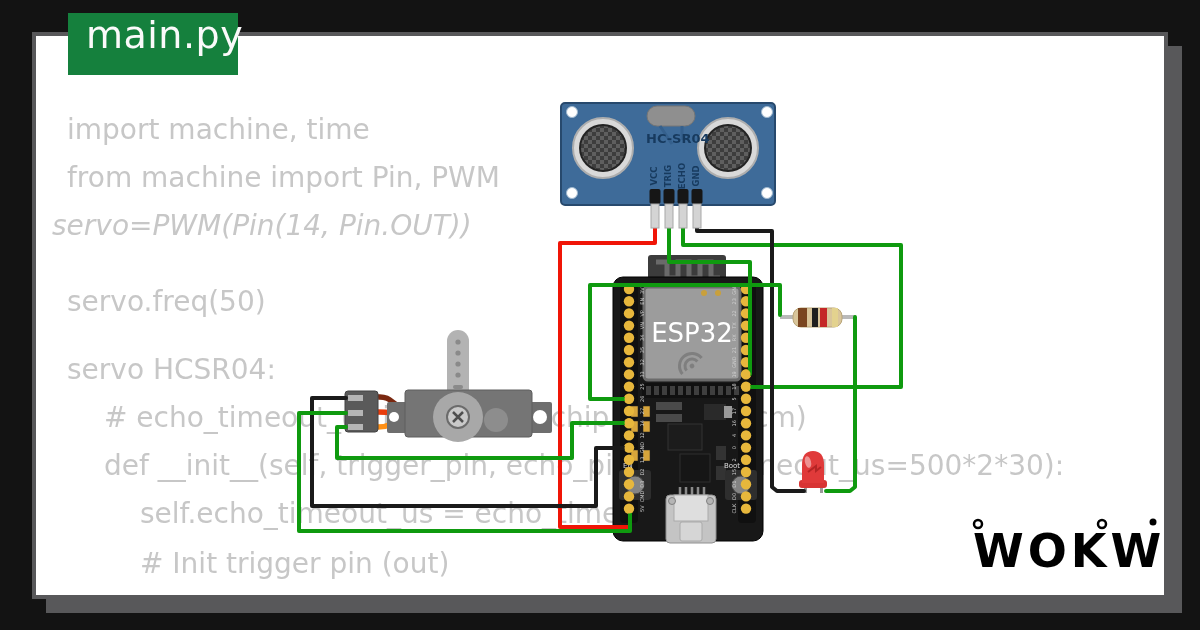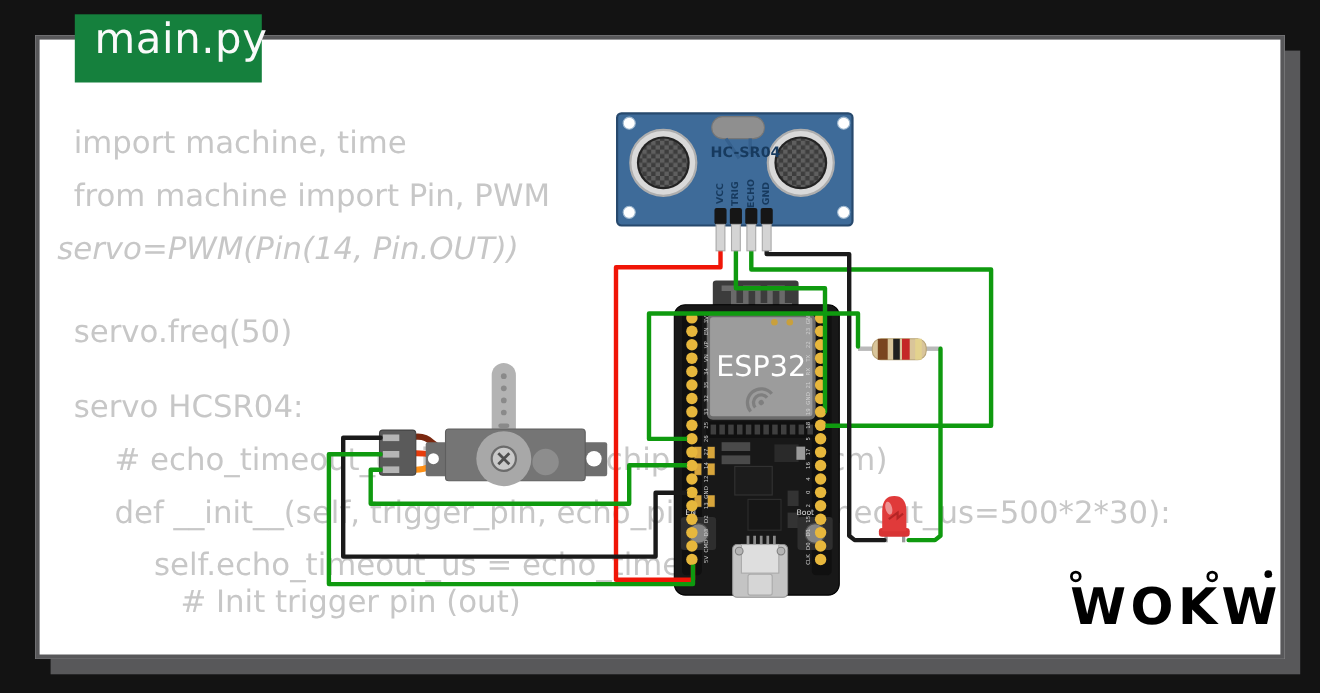--- a/index.html
+++ b/index.html
@@ -32,21 +32,21 @@
   <div class="card">
     <div id="code-layer">
         <div class="code-line" style="left: 31px; top: 122px;">from machine import Pin, PWM</div>
         <div class="code-line" style="left: 31px; top: 74px;">import machine, time</div>
         <div class="code-line" style="left: 16px; top: 170px; font-style: italic;">servo=PWM(Pin(14, Pin.OUT))</div>
         <div class="code-line" style="left: 31px; top: 218px; margin-top: 28px;">servo.freq(50)</div>
         <div class="code-line" style="left: 31px; top: 314px;">servo HCSR04:</div>
         <div class="code-line" style="left: 68px; top: 362px;"># echo_timeout_us is based on chip limit (400cm)</div>
         <div class="code-line" style="left: 68px; top: 410px;">def __init__(self, trigger_pin, echo_pin, echo_timeout_us=500*2*30):</div>
         <div class="code-line" style="left: 104px; top: 458px;">self.echo_timeout_us = echo_timeout_us</div>
-        <div class="code-line" style="left: 104px; top: 491px; margin-left: 24px;"># Init trigger pin (out)</div>
+        <div class="code-line" style="left: 104px; top: 508px;"># Init trigger pin (out)</div>
         <div class="code-line" style="left: 104px; top: 554px;">self.trigger = Pin(trigger_pin, mode=Pin.OUT, pull=None)</div>
       </div>
 
     <svg id="circuit" width="1128" height="559" viewBox="0 0 1128 559">
       <defs>
         <pattern id="mesh" width="8" height="8" patternUnits="userSpaceOnUse">
           <rect width="8" height="8" fill="#3d3d3d"></rect>
           <rect width="4" height="4" fill="#5f5f5f"></rect>
           <rect x="4" y="4" width="4" height="4" fill="#5f5f5f"></rect>
         </pattern>

